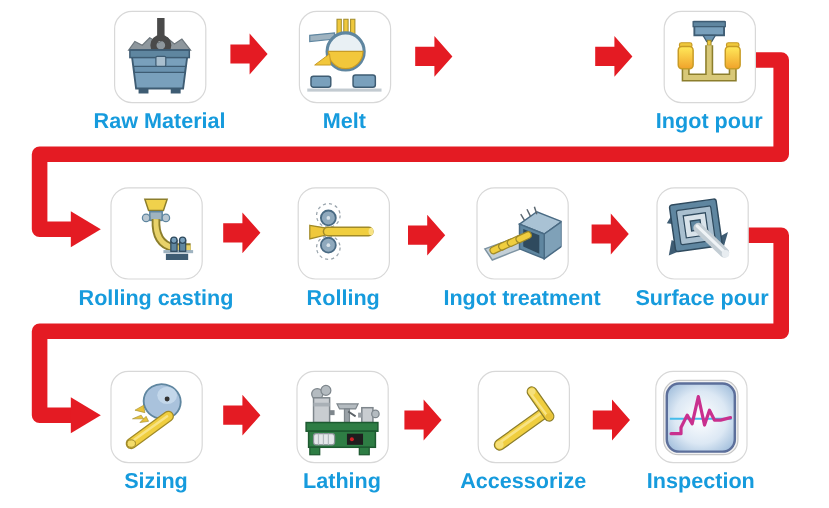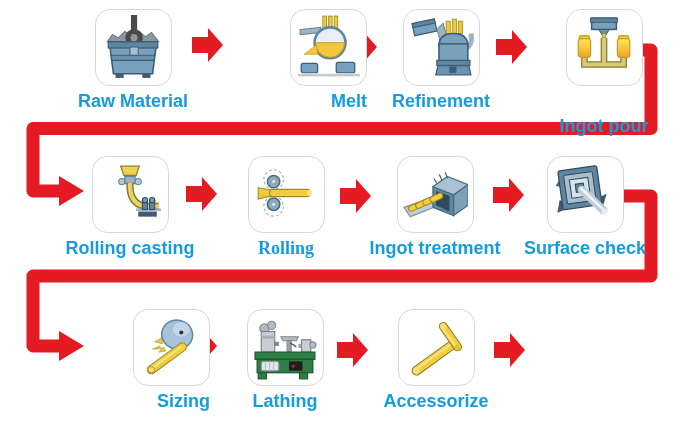--- a/index.html
+++ b/index.html
@@ -14,28 +14,28 @@
     border:1.5px solid #d8d8d8; border-radius:15px;
     display:flex; align-items:center; justify-content:center;
   }
   .iconbox svg { width:66px; height:66px; }
   .label {
     margin-top:6px; font-size:18px; font-weight:bold; color:#169bdd;
     white-space:nowrap; text-align:center; line-height:1.1;
   }
   
   .s1  { left:53px;  top:9px; }
-  .s2  { left:207px; top:9px;align-items:flex-end; }
+  .s2  { left:207px; top:9px; }
   .s3  { left:361px; top:9px; }
-  .s4  { left:524px; top:9px;gap:25px; }
+  .s4  { left:511px; top:9px; }
   .s5  { left:50px;  top:156px; }
-  .s6  { left:206px; top:156px;font-family:Liberation Serif, serif; }
+  .s6  { left:206px; top:156px; }
   .s7  { left:355px; top:156px; }
   .s8  { left:505px; top:156px; }
-  .s9  { left:50px;  top:309px;align-items:flex-end; }
+  .s9  { left:50px;  top:309px; }
   .s10 { left:205px; top:309px; }
   .s11 { left:356px; top:309px; }
   .s12 { left:504px; top:309px; }
 </style>
 </head>
 <body>
 
 <div class="canvas">
 
   <svg class="overlay" width="691" height="423" viewBox="0 0 691 423">
@@ -88,41 +88,20 @@
         <path d="M19 27 a14 14 0 0 0 28 0 Z" fill="#f2c73b" stroke="#c89b25" stroke-width="1"></path>
         <polygon points="20,29 8,38 21,38" fill="#f2c73b" stroke="#c89b25" stroke-width="0.8"></polygon>
         <rect x="5" y="47" width="16" height="9" rx="2" fill="#79a0bc" stroke="#3e5c73" stroke-width="1.2"></rect>
         <rect x="39" y="46" width="18" height="10" rx="2" fill="#79a0bc" stroke="#3e5c73" stroke-width="1.2"></rect>
         <rect x="2" y="57" width="60" height="2.5" fill="#c3cbd1"></rect>
       </svg>
     </div>
     <div class="label">Melt</div>
   </div>
 
-  <div class="station s3">
-    <div class="iconbox">
-      <svg viewBox="0 0 64 64">
-        <g transform="rotate(-12 16 12)">
-          <rect x="5" y="6" width="22" height="12" fill="#79a0bc" stroke="#3e5c73" stroke-width="1.2"></rect>
-          <rect x="5" y="6" width="22" height="4" fill="#5f86a0" stroke="#3e5c73" stroke-width="1"></rect>
-        </g>
-        <polygon points="28,14 34,8 38,22 31,24" fill="#9fb3c0" stroke="#6e8494" stroke-width="1"></polygon>
-        <rect x="37" y="6" width="4" height="12" fill="#efc83c" stroke="#a08a28" stroke-width="0.8"></rect>
-        <rect x="43" y="4" width="4" height="14" fill="#efc83c" stroke="#a08a28" stroke-width="0.8"></rect>
-        <rect x="49" y="6" width="4" height="12" fill="#efc83c" stroke="#a08a28" stroke-width="0.8"></rect>
-        <path d="M57 32 q6 -4 4 -14" fill="none" stroke="#9fb3c0" stroke-width="5"></path>
-        <path d="M30 30 q0 -12 14 -12 q14 0 14 12 Z" fill="#79a0bc" stroke="#3e5c73" stroke-width="1.5"></path>
-        <rect x="30" y="28" width="28" height="18" fill="#79a0bc" stroke="#3e5c73" stroke-width="1.5"></rect>
-        <rect x="28" y="44" width="32" height="5" fill="#5f86a0" stroke="#3e5c73" stroke-width="1.2"></rect>
-        <polygon points="29,49 59,49 61,58 27,58" fill="#6b93b0" stroke="#3e5c73" stroke-width="1.2"></polygon>
-        <rect x="40" y="50" width="7" height="6" fill="#3e5c73"></rect>
-      </svg>
-    </div>
-    <div class="label">Refinement</div>
-  </div>
 
   <div class="station s4">
     <div class="iconbox">
       <svg viewBox="0 0 64 64">
         <defs>
           <linearGradient id="ingotGrad" x1="0" y1="0" x2="0" y2="1">
             <stop offset="0" stop-color="#ffe95a"></stop>
               <stop offset="1" stop-color="#f0a32b"></stop>
           </linearGradient>
         </defs>
@@ -208,21 +187,21 @@
           <rect x="8" y="6" width="38" height="38" rx="2" fill="#5f86a0" stroke="#2f4a5e" stroke-width="1.2"></rect>
           <rect x="13" y="11" width="28" height="28" rx="1.5" fill="#a9bfcf" stroke="#2f4a5e" stroke-width="1"></rect>
           <rect x="18" y="16" width="18" height="18" fill="#d9e3ea" stroke="#2f4a5e" stroke-width="1"></rect>
           <rect x="23" y="21" width="8" height="8" fill="#5f86a0" stroke="#2f4a5e" stroke-width="1"></rect>
         </g>
         <line x1="29" y1="27" x2="50" y2="47" stroke="#c3cdd4" stroke-width="8" stroke-linecap="round"></line>
         <line x1="28" y1="25.5" x2="49" y2="45.5" stroke="#eff3f6" stroke-width="2.5" stroke-linecap="round"></line>
         <circle cx="51" cy="48" r="3" fill="#e8edf1"></circle>
       </svg>
     </div>
-    <div class="label">Surface check</div>
+    <div class="label">Surface pour</div>
   </div>
 
   <div class="station s9">
     <div class="iconbox">
       <svg viewBox="0 0 64 64">
         <ellipse cx="37" cy="19" rx="15" ry="14" fill="#a9c2dc" stroke="#5f86a0" stroke-width="1.5" transform="rotate(12 37 19)"></ellipse>
         <ellipse cx="41" cy="14" rx="8" ry="7" fill="#c9dcee" opacity="0.8"></ellipse>
         <circle cx="41" cy="17" r="2" fill="#333333"></circle>
         <g fill="#e8c23a" stroke="#a08a28" stroke-width="0.5">
           <polygon points="22,22 15,26 23,28"></polygon>
@@ -275,14 +254,32 @@
         <line x1="39" y1="11" x2="53" y2="31" stroke="#f0ce3f" stroke-width="6.5" stroke-linecap="round"></line>
         <line x1="37.5" y1="12" x2="51" y2="30" stroke="#f8e384" stroke-width="2" stroke-linecap="round"></line>
         <ellipse cx="13" cy="54" rx="3.2" ry="3" fill="#f6e07a"></ellipse>
         <ellipse cx="39" cy="11" rx="3" ry="2.8" fill="#f6e07a"></ellipse>
         <ellipse cx="53" cy="31" rx="2.8" ry="2.6" fill="#e8c23a"></ellipse>
       </svg>
     </div>
     <div class="label">Accessorize</div>
   </div>
 
+  <div class="station s12">
+    <div class="iconbox">
+      <svg viewBox="0 0 64 64">
+        <defs>
+          <radialGradient id="inspGrad" cx="0.5" cy="0.5" r="0.7">
+            <stop offset="0" stop-color="#ffffff"></stop>
+            <stop offset="0.55" stop-color="#dce8f4"></stop>
+            <stop offset="1" stop-color="#93b4d6"></stop>
+          </radialGradient>
+        </defs>
+        <rect x="2" y="2" width="60" height="60" rx="12" fill="#f2f2f2" stroke="#c8c8c8" stroke-width="1"></rect>
+        <rect x="4.5" y="4.5" width="55" height="55" rx="10" fill="url(#inspGrad)" stroke="#5c6f9b" stroke-width="2"></rect>
+        <line x1="7" y1="33" x2="57" y2="33" stroke="#45bceb" stroke-width="1.6"></line>
+        <polyline points="8,45 16,45 16,40 21,30 25,37 30,15 35,38 39,26 43,34 48,34 56,32" fill="none" stroke="#c9308e" stroke-width="2.6" stroke-linejoin="round" stroke-linecap="round"></polyline>
+      </svg>
+    </div>
+    <div class="label">Inspection</div>
+  </div>
 
 </div>
 
 </body></html>

